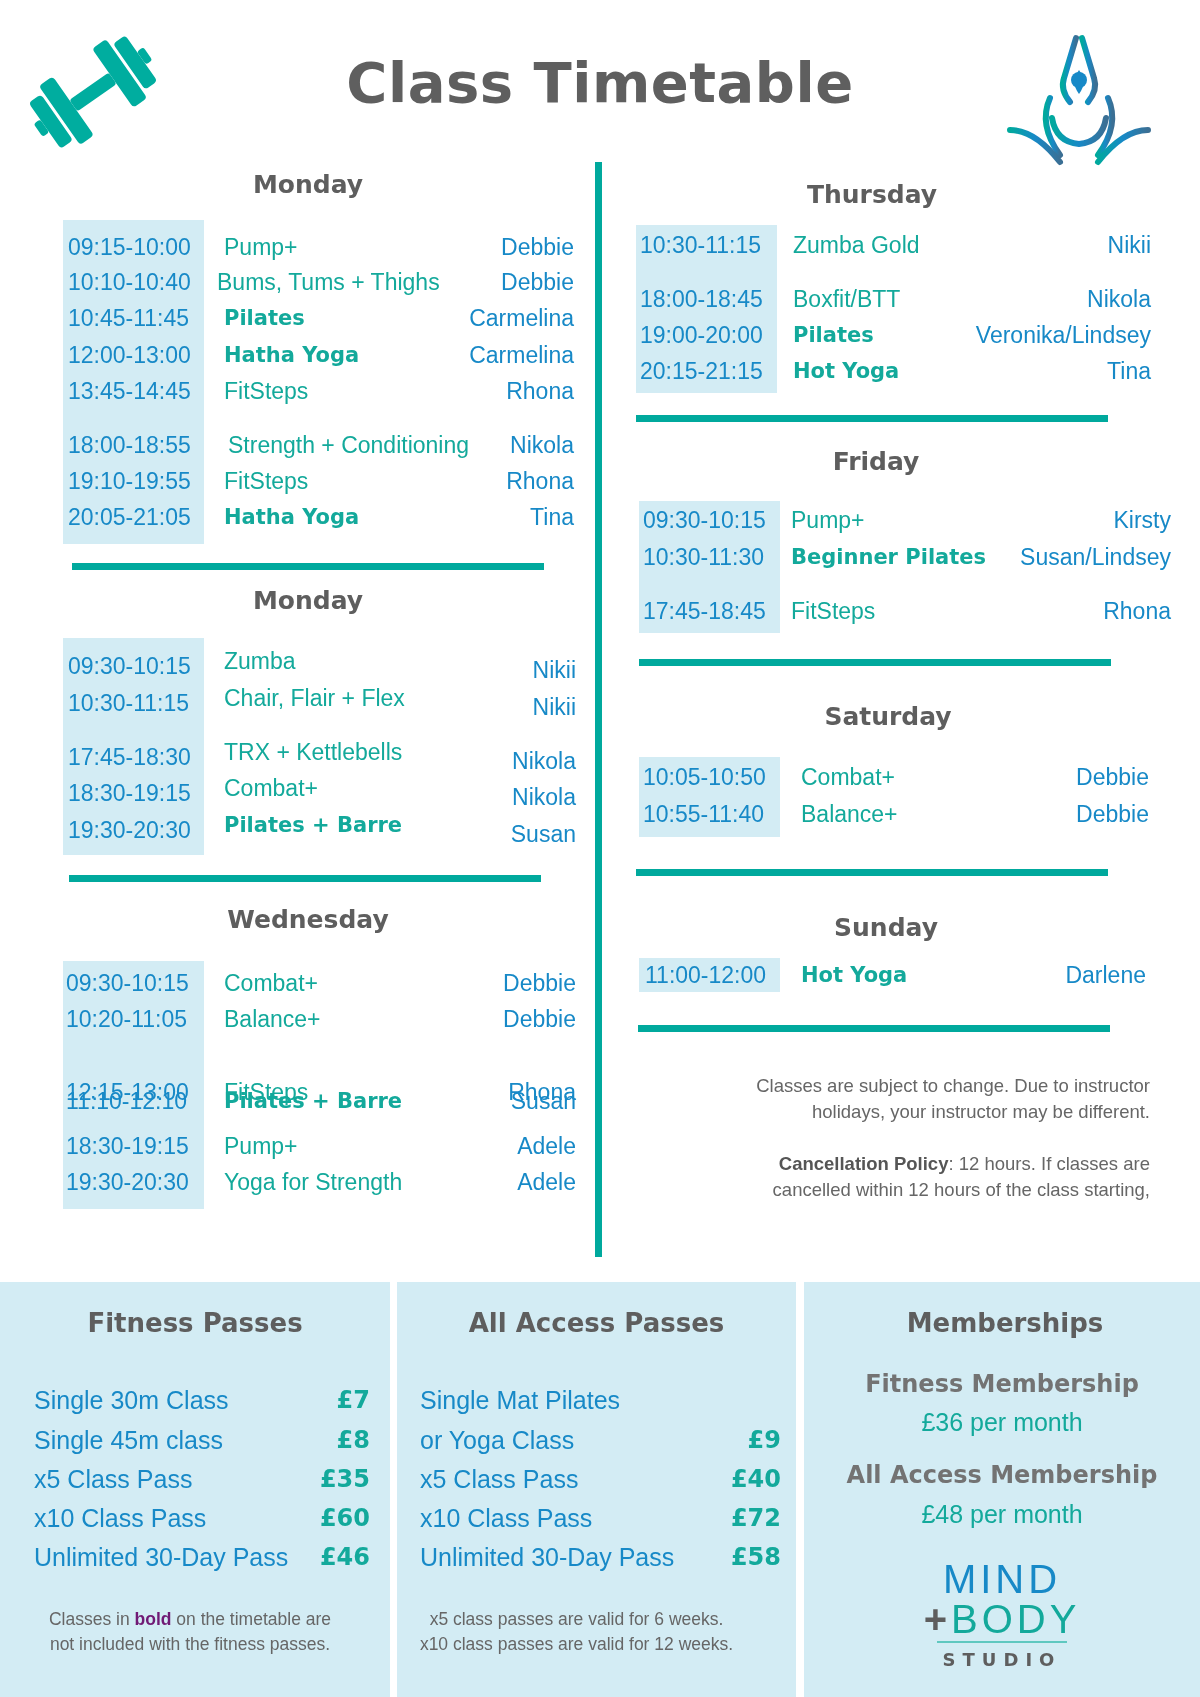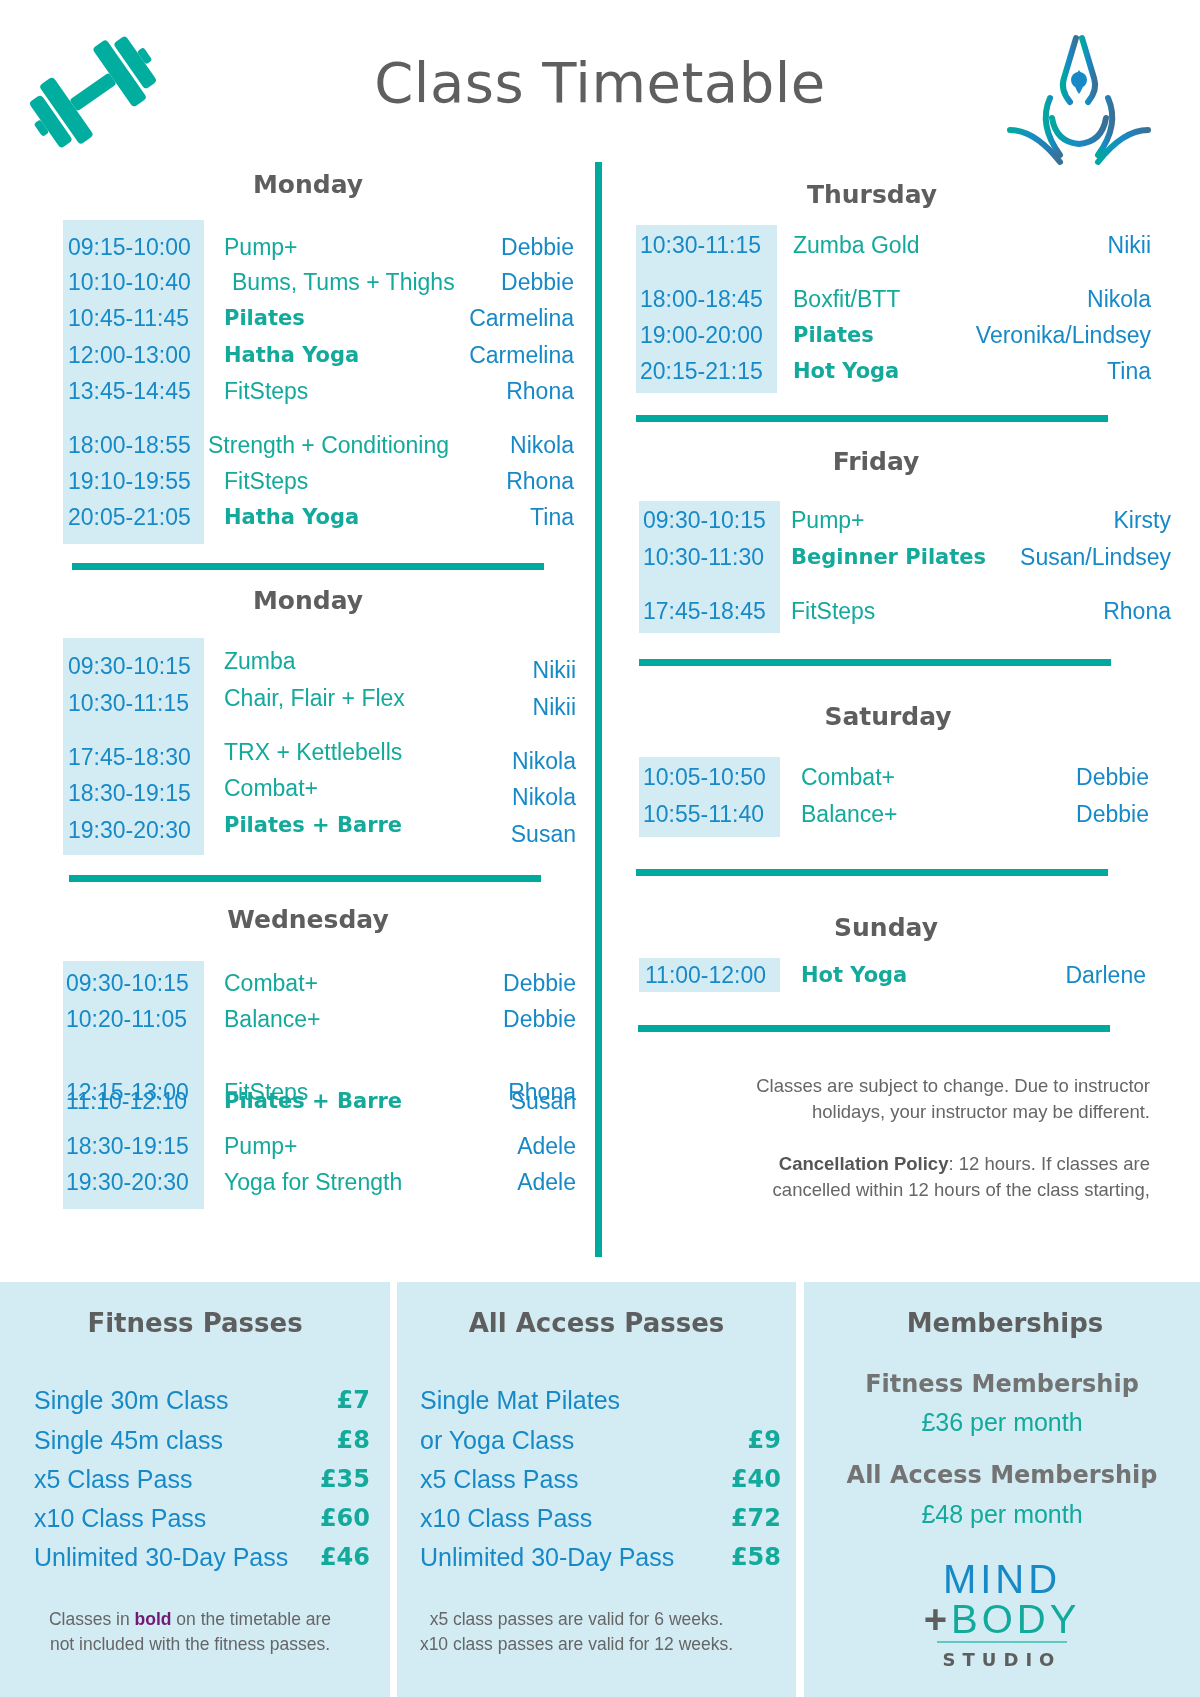--- a/index.html
+++ b/index.html
@@ -1,21 +1,21 @@
 <!DOCTYPE html>
 <html><head>
 <meta charset="utf-8">
 <style>
   * { box-sizing: border-box; margin: 0; padding: 0; }
   html, body { width: 1200px; height: 1697px; background: #ffffff; overflow: hidden; }
   body { position: relative; font-family: "DejaVu Sans", sans-serif; color: #5e5e5e; }
 
   .title {
     position: absolute; left: 0; width: 1200px; top: 50px;
-    text-align: center; font-size: 56px; font-weight: normal; color: #5f5f5f;
+    text-align: center; font-size: 56px; font-weight: bold; color: #5f5f5f;
     letter-spacing: 0.5px;
   }
 
   .dumbbell { position: absolute; left: 28px; top: 30px; width: 130px; height: 125px; }
   .lotus { position: absolute; left: 990px; top: 30px; width: 180px; height: 140px; }
 
   .day-heading {
     position: absolute; text-align: center; font-weight: bold; font-size: 25px; color: #5e5e5e;
   }
 
@@ -98,41 +98,41 @@
 <div class="day-heading" style="left:72px; width:472px; top:170px;">Monday</div>
 <div class="time-box" style="left:63px; top:220px; width:141px; height:324px;"></div>
 <div>
   <div class="row" style="left:68px; width:506px; top:232px;">
     <span class="t">09:15-10:00</span>
     <span class="c" style="left:156px;">Pump+</span>
     <span class="i">Debbie</span>
   </div>
   <div class="row" style="left:68px; width:506px; top:267px;">
     <span class="t">10:10-10:40</span>
-    <span class="c" style="left:164px;">Bums, Tums + Thighs</span>
+    <span class="c" style="left:149px;">Bums, Tums + Thighs</span>
     <span class="i">Debbie</span>
   </div>
   <div class="row" style="left:68px; width:506px; top:303px;">
     <span class="t">10:45-11:45</span>
     <span class="c bold" style="left:156px;">Pilates</span>
     <span class="i">Carmelina</span>
   </div>
   <div class="row" style="left:68px; width:506px; top:340px;">
     <span class="t">12:00-13:00</span>
     <span class="c bold" style="left:156px;">Hatha Yoga</span>
     <span class="i">Carmelina</span>
   </div>
   <div class="row" style="left:68px; width:506px; top:376px;">
     <span class="t">13:45-14:45</span>
     <span class="c" style="left:156px;">FitSteps</span>
     <span class="i">Rhona</span>
   </div>
   <div class="row" style="left:68px; width:506px; top:430px;">
     <span class="t">18:00-18:55</span>
-    <span class="c" style="left:140px;text-align:right;">Strength + Conditioning</span>
+    <span class="c" style="left:160px;text-align:right;">Strength + Conditioning</span>
     <span class="i">Nikola</span>
   </div>
   <div class="row" style="left:68px; width:506px; top:466px;">
     <span class="t">19:10-19:55</span>
     <span class="c" style="left:156px;">FitSteps</span>
     <span class="i">Rhona</span>
   </div>
   <div class="row" style="left:68px; width:506px; top:502px;">
     <span class="t">20:05-21:05</span>
     <span class="c bold" style="left:156px;">Hatha Yoga</span>

